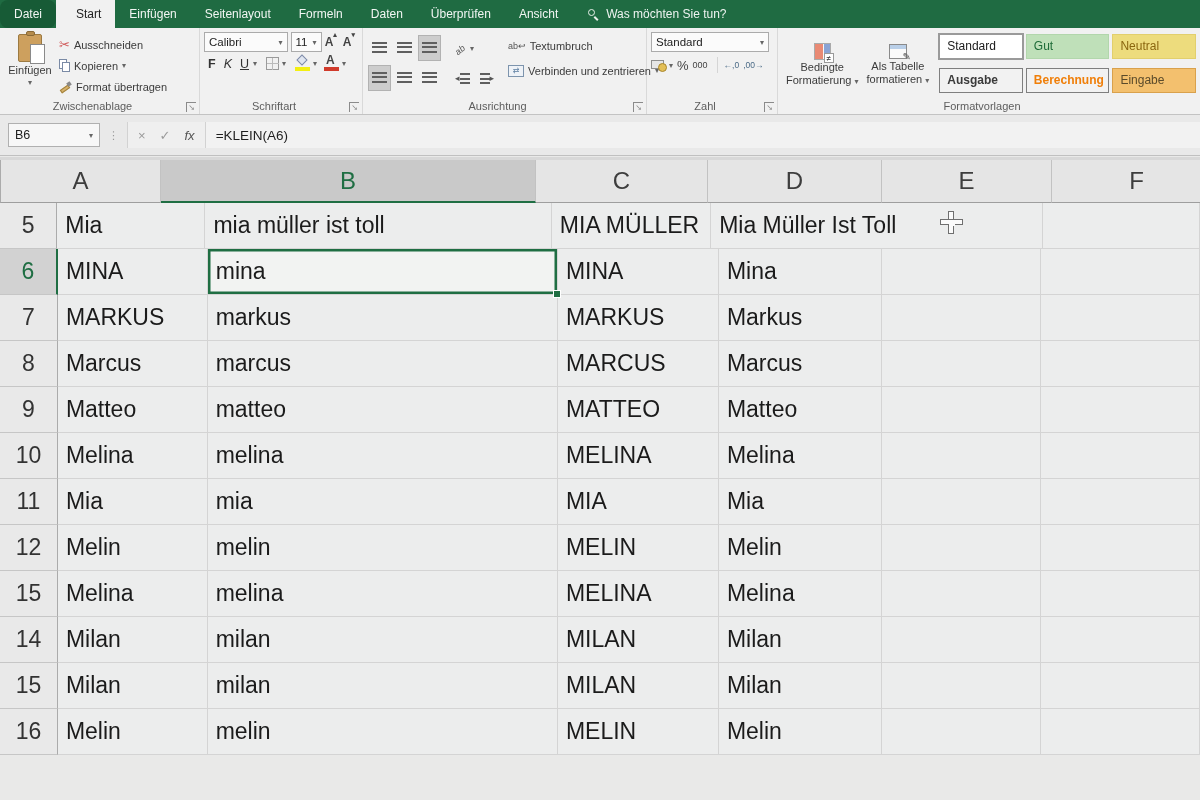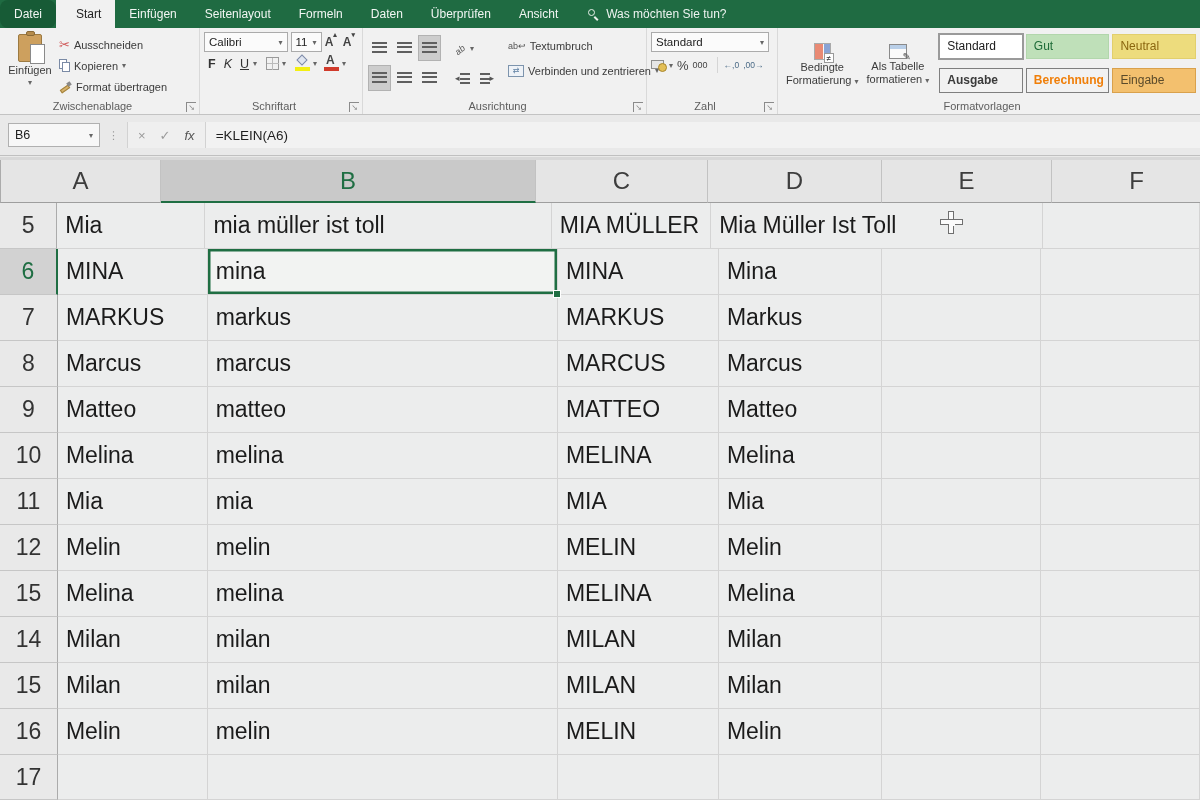--- a/index.html
+++ b/index.html
@@ -444,29 +444,20 @@
       </div>
       <div class="grow">
         <div class="row-h">16</div>
         <div class="cell" style="width: 160px;">Melin</div>
         <div class="cell" style="width: 375px;">melin</div>
         <div class="cell" style="width: 172px;">MELIN</div>
         <div class="cell" style="width: 174px;">Melin</div>
         <div class="cell" style="width: 170px;"></div>
         <div class="cell" style="width: 170px;"></div>
       </div>
-      <div class="grow last">
-        <div class="row-h">17</div>
-        <div class="cell" style="width: 160px;"></div>
-        <div class="cell" style="width: 375px;"></div>
-        <div class="cell" style="width: 172px;"></div>
-        <div class="cell" style="width: 174px;"></div>
-        <div class="cell" style="width: 170px;"></div>
-        <div class="cell" style="width: 170px;"></div>
-      </div>
     </div>
 </div>
 
 <div class="cross">
   <span class="v"></span>
     <span class="h"></span>
     <span class="c"></span>
 </div>
 
 </body></html>

